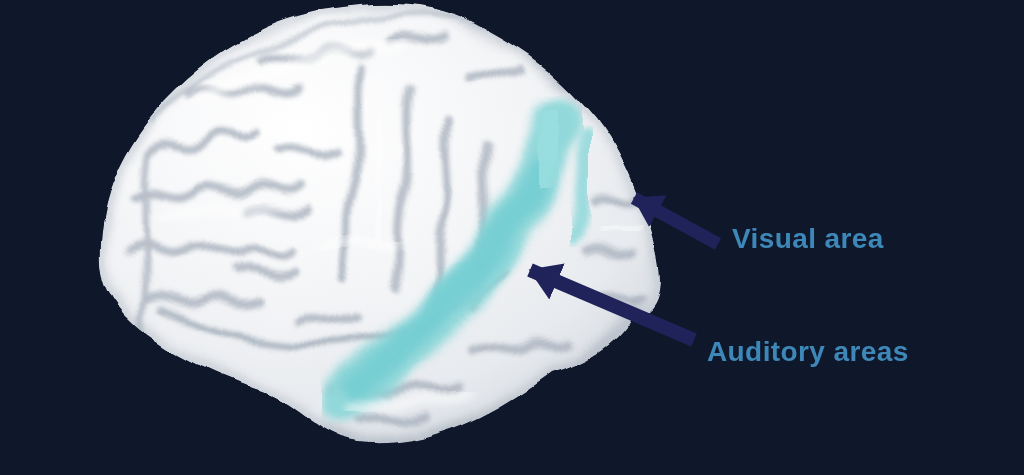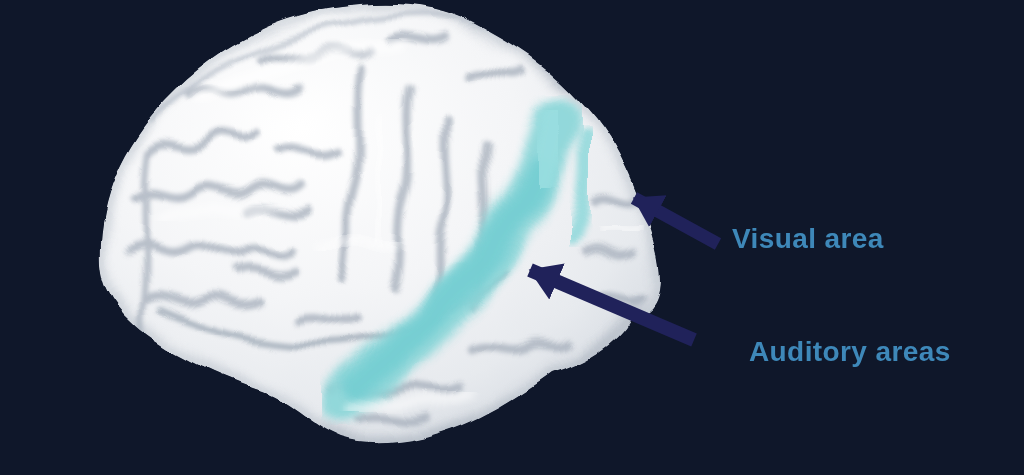--- a/index.html
+++ b/index.html
@@ -14,21 +14,21 @@
   .area-label{
     position:absolute;
     font-weight:700;
     font-size:28px;
     letter-spacing:.4px;
     color:#3e88b9;
     white-space:nowrap;
     user-select:none;
   }
   #label-visual{left:732px;top:223px;}
-  #label-auditory{left:749px;top:336px;}
+  #label-auditory{left:707px;top:336px;}
 </style>
 </head>
 <body>
 
 <div id="stage">
 
   <svg width="1024" height="475" viewBox="0 0 1024 475">
     <defs>
       <radialGradient id="gBrain" cx="36%" cy="28%" r="85%">
         <stop offset="0%" stop-color="#ffffff"></stop>

